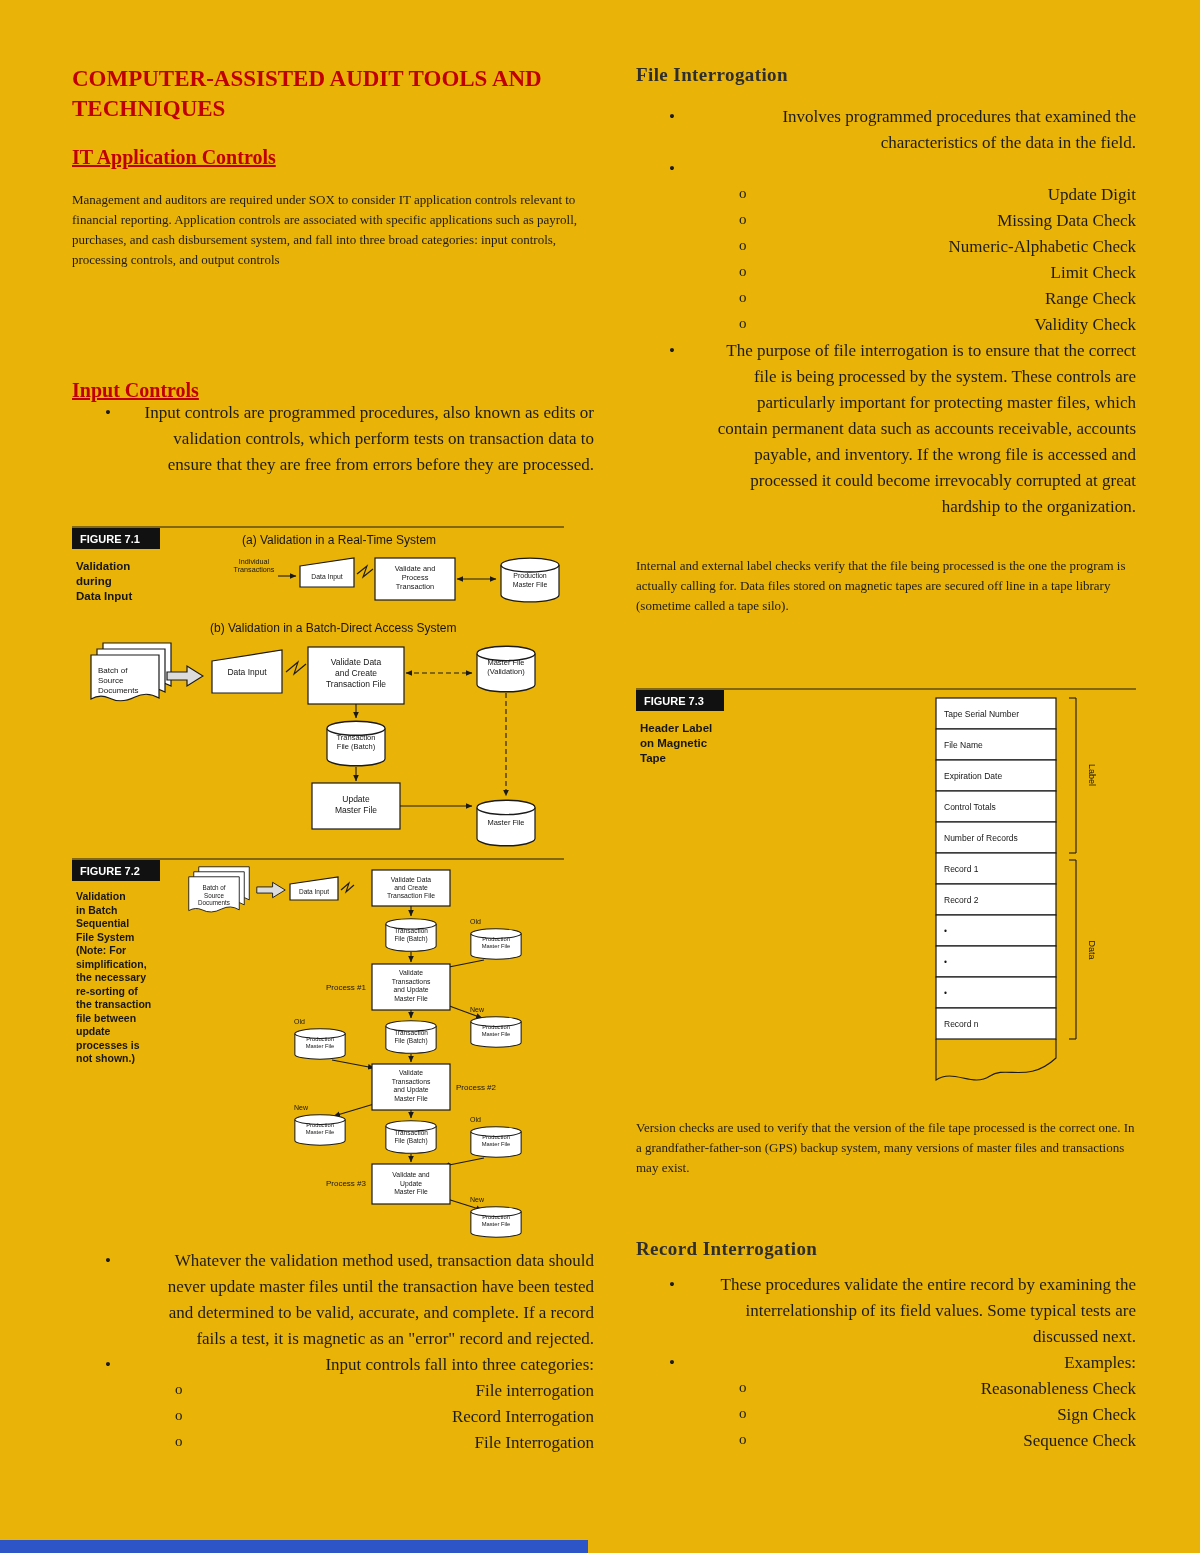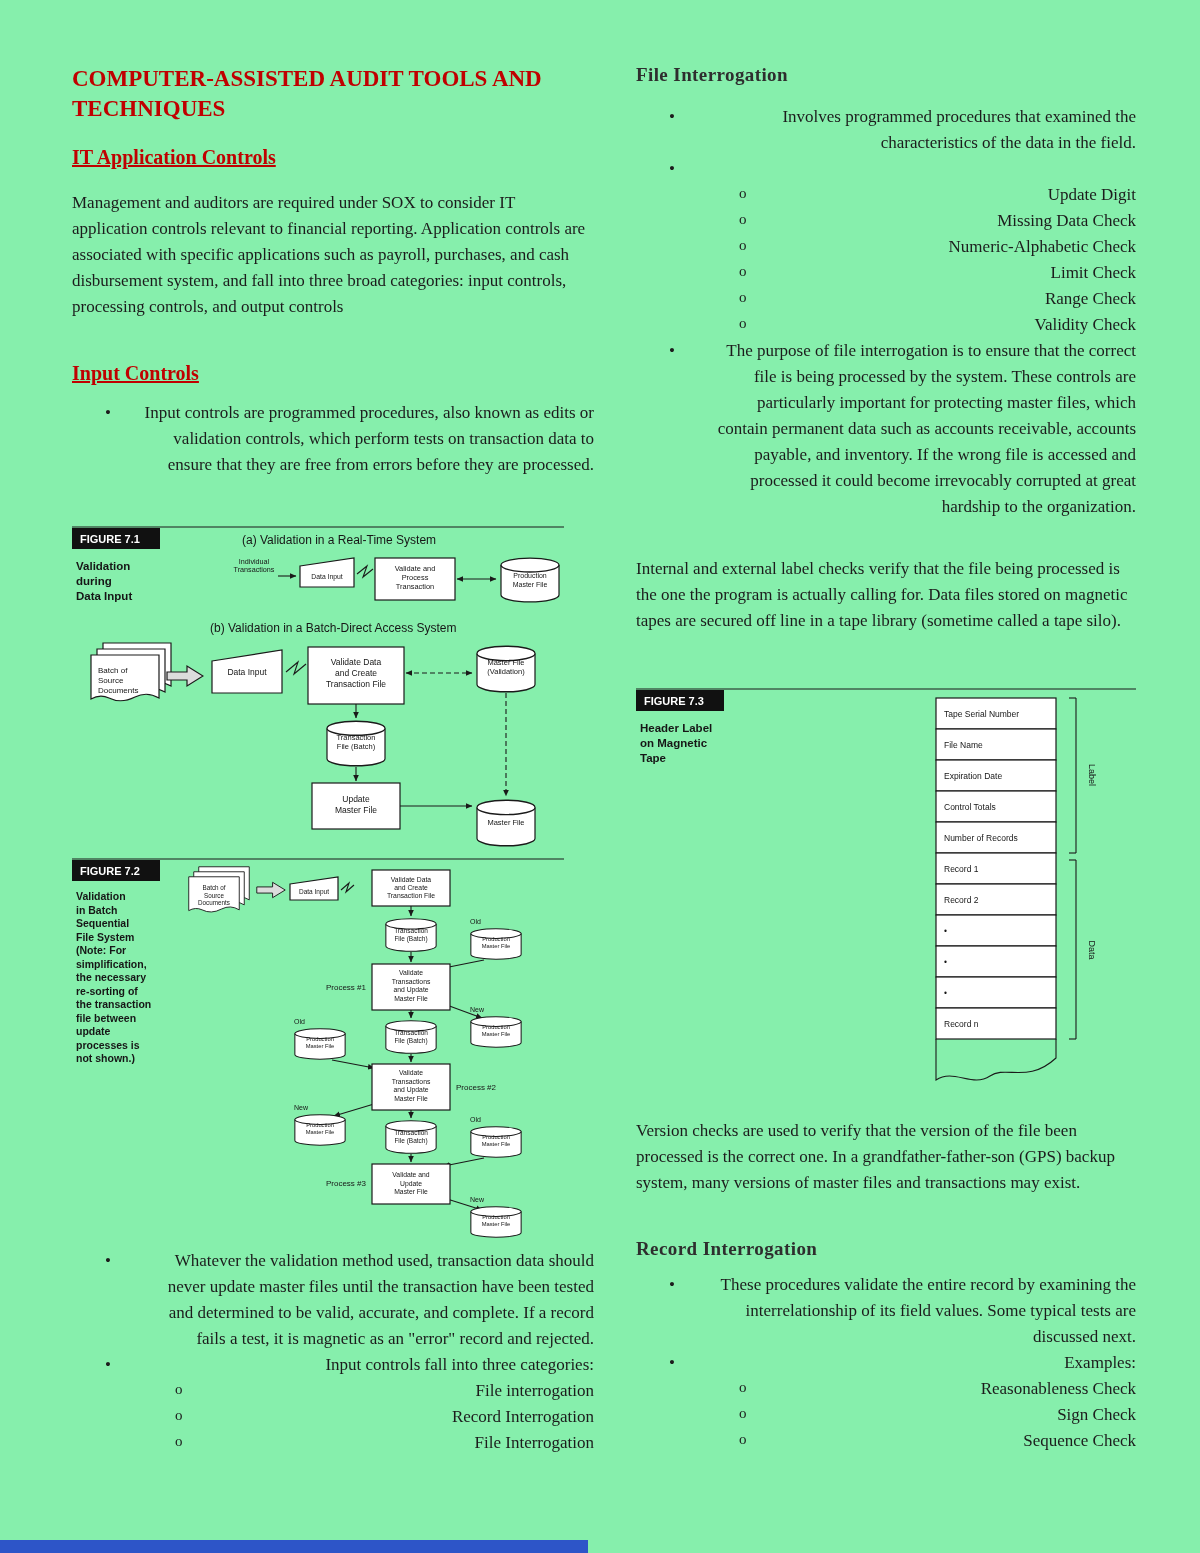--- a/index.html
+++ b/index.html
@@ -1,23 +1,23 @@
 <!DOCTYPE html>
 <html><head>
 <meta charset="utf-8">
 <style>
   * { margin:0; padding:0; box-sizing:border-box; }
   html,body { background:#ffffff; }
-  .page { position:relative; width:1200px; height:1553px; background:#86efac;
+  .page { position:relative; width:1200px; height:1553px; background:#eab308;
           font-family:"Liberation Serif", serif; color:#1c1c1c; overflow:hidden; }
   .abs { position:absolute; }
   .title { font-size:23px; font-weight:bold; color:#c00000; line-height:1.32; }
   .h-red { font-size:20px; font-weight:bold; color:#c00000; text-decoration:underline;text-align:center; }
   .h-dark { font-size:19px; font-weight:bold; color:#2e2e2e; letter-spacing:0.4px; }
-  .body-text { font-size:17px; line-height:1.53; }
+  .body-text { font-size:13px; line-height:1.53; }
   .bullets { display:flex; flex-direction:column; font-size:17px; line-height:1.53; }
   .bullet { display:flex; padding-left:33px; }
   .bullet .marker { width:35px; flex:none; }
   .bullet .txt { flex:1;text-align:right; }
   .bullet.l2 { padding-left:103px; }
   .bullet.l2 .marker { width:35px; font-size:15px; }
   .bottom-bar { position:absolute; left:0; bottom:0; width:588px; height:13px; background:#2d55c8; }
   svg text { font-family:"Liberation Sans", sans-serif; fill:#161616; }
   .shape { fill:#ffffff; stroke:#1a1a1a; stroke-width:1.2; }
   .ln { stroke:#1a1a1a; stroke-width:1.1; fill:none; }
@@ -46,21 +46,21 @@
       </symbol>
     </defs>
   </svg>
 
   <div class="abs title" style="left:72px; top:64px; width:530px">COMPUTER-ASSISTED AUDIT TOOLS AND TECHNIQUES</div>
 
   <div class="abs h-red" style="left:72px; top:146px">IT Application Controls</div>
 
   <div class="abs body-text" style="left:72px; top:190px; width:516px">Management and auditors are required under SOX to consider IT application controls relevant to financial reporting. Application controls are associated with specific applications such as payroll, purchases, and cash disbursement system, and fall into three broad categories: input controls, processing controls, and output controls</div>
 
-  <div class="abs h-red" style="left:72px; top:362px">Input Controls</div>
+  <div class="abs h-red" style="left:72px; top:379px">Input Controls</div>
 
   <div class="abs bullets" style="left:72px; top:400px; width:522px">
     <div class="bullet">
       <span class="marker">•</span>
       <span class="txt">Input controls are programmed procedures, also known as edits or validation controls, which perform tests on transaction data to ensure that they are free from errors before they are processed.</span>
     </div>
   </div>
 
   <svg class="abs" style="left:72px; top:526px" width="492" height="334" viewBox="0 0 492 334">
     <line x1="0" y1="1" x2="492" y2="1" class="ln" stroke-width="2"></line>
@@ -291,21 +291,21 @@
       <text x="453" y="87" font-size="9" text-anchor="middle" transform="rotate(90 453 87)">Label</text>
     </g>
     <g>
       <line x1="440" y1="172" x2="440" y2="351" class="ln"></line>
       <line x1="433" y1="172" x2="440" y2="172" class="ln"></line>
       <line x1="433" y1="351" x2="440" y2="351" class="ln"></line>
       <text x="453" y="262" font-size="9" text-anchor="middle" transform="rotate(90 453 262)">Data</text>
     </g>
   </svg>
 
-  <div class="abs body-text" style="left:636px; top:1118px; width:500px">Version checks are used to verify that the version of the file been processed is the correct one. In a grandfather-father-son (GPS) backup system, many versions of master files and transactions may exist.</div>
+  <div class="abs body-text" style="left:636px; top:1118px; width:500px">Version checks are used to verify that the version of the file tape processed is the correct one. In a grandfather-father-son (GPS) backup system, many versions of master files and transactions may exist.</div>
 
   <div class="abs h-dark" style="left:636px; top:1238px">Record Interrogation</div>
 
   <div class="abs bullets" style="left:636px; top:1272px; width:500px">
     <div class="bullet">
       <span class="marker">•</span>
       <span class="txt">These procedures validate the entire record by examining the interrelationship of its field values. Some typical tests are discussed next.</span>
     </div>
     <div class="bullet">
       <span class="marker">•</span>

